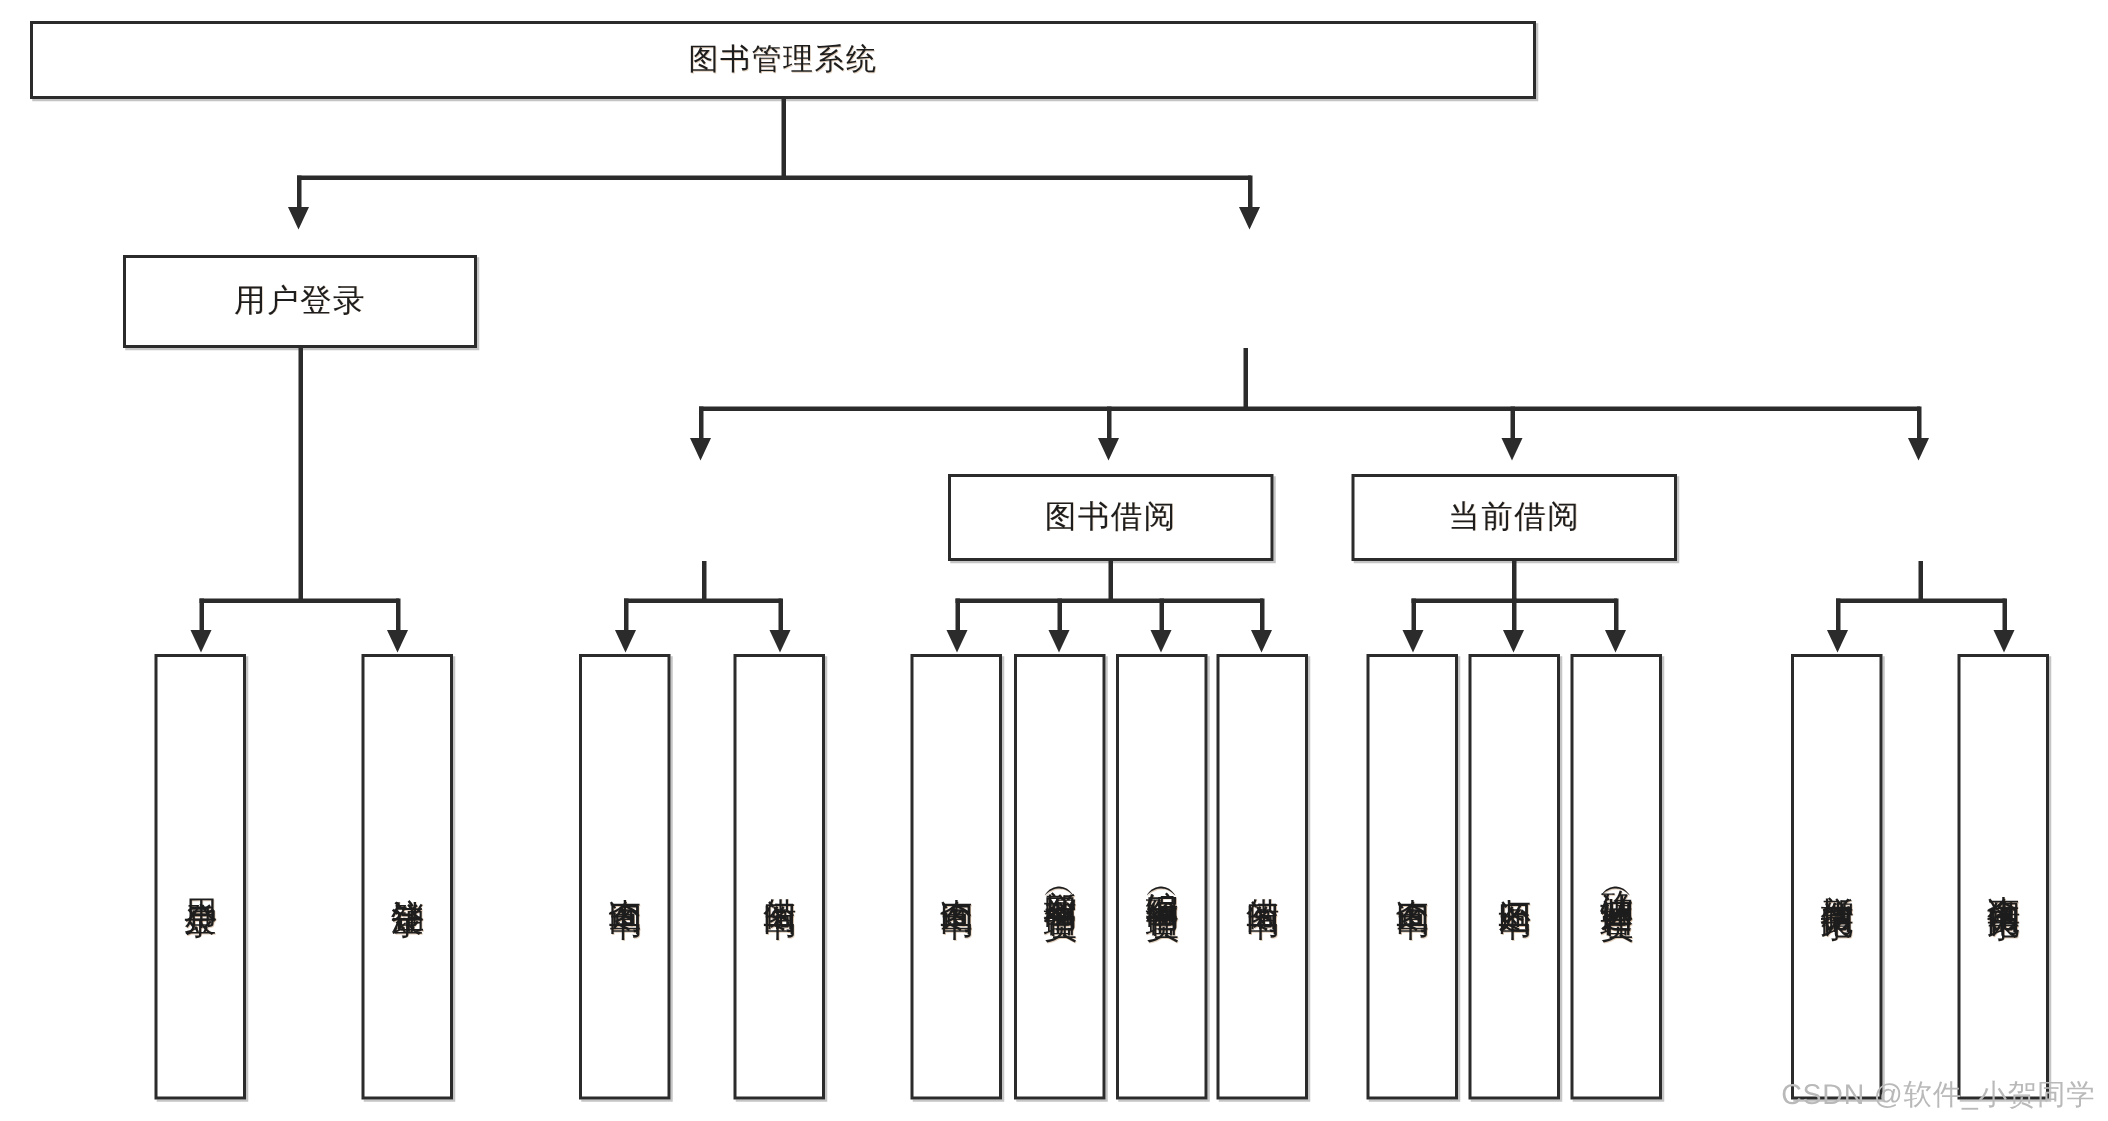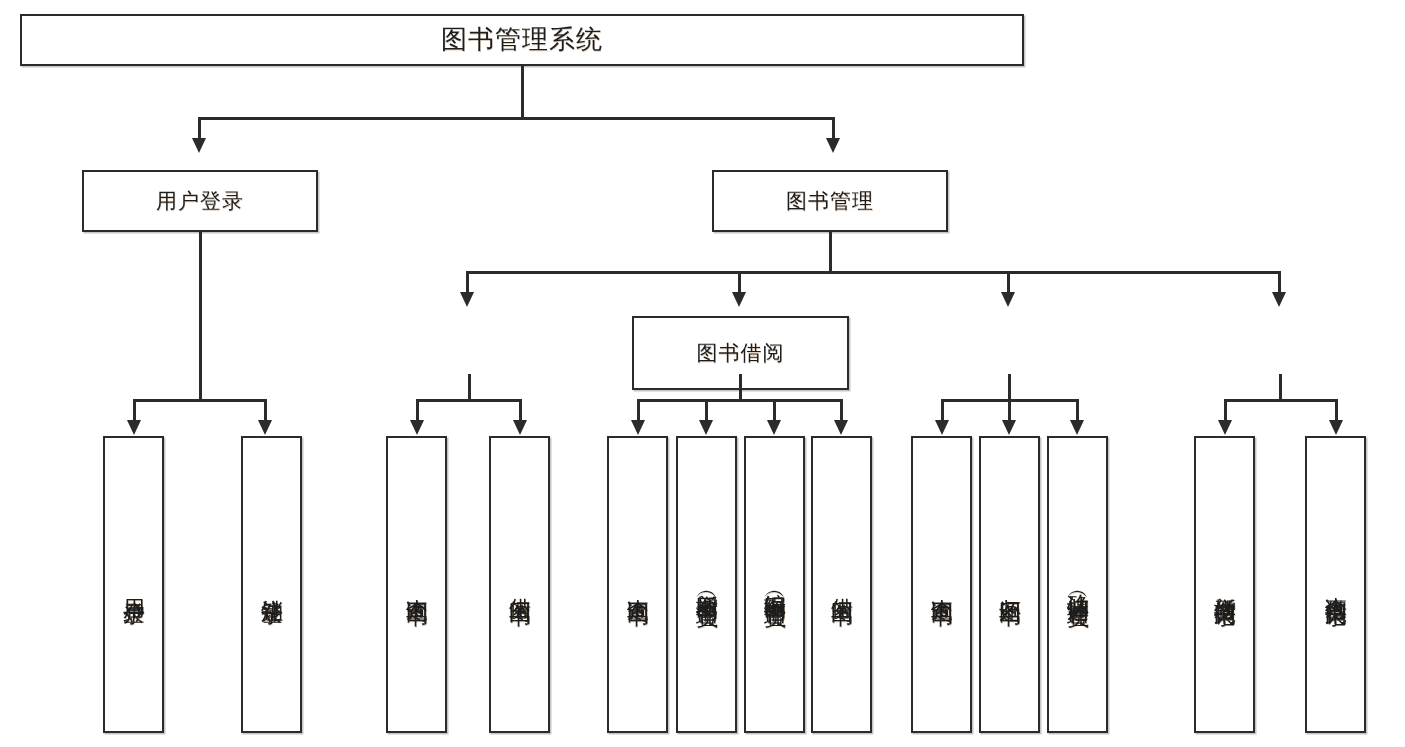--- a/index.html
+++ b/index.html
@@ -27,21 +27,21 @@
   }
   .node .label{
     font-size:21px;
     line-height:1.15;
     letter-spacing:1px;
     color:#1d1d1d;
     white-space:nowrap;
     text-shadow:0.5px 0.5px 0 rgba(190,150,110,.45);
   }
   
-  .node.root .label{font-size:26px;}
+  .node.root .label{font-size:20px;}
   
   .node.vert{
     align-items:center;
     justify-content:center;
     padding:6px 0;
   }
   .node.vert .label{
     writing-mode:vertical-rl;
     text-orientation:upright;
     white-space:normal;
@@ -89,44 +89,44 @@
   <div class="ln h" style="left:198px;top:117px;width:636px;"></div>
   <div class="ln v" style="left:198px;top:117px;height:22px;"></div>
   <div class="ln v" style="left:832px;top:117px;height:22px;"></div>
   <div class="arrow" style="left:192px;top:138px;"></div>
   <div class="arrow" style="left:826px;top:138px;"></div>
 
   <div class="node" style="left:82px;top:170px;width:236px;height:62px;">
     <span class="label">用户登录</span>
   </div>
 
-  <div class="node" style="left:712px;top:170px;width:236px;height:62px;">
-    <span class="label">图书管理</span>
-  </div>
 
   <div class="ln v" style="left:199px;top:232px;height:168px;"></div>
   <div class="ln h" style="left:133px;top:399px;width:133px;"></div>
   <div class="ln v" style="left:133px;top:399px;height:22px;"></div>
   <div class="ln v" style="left:264px;top:399px;height:22px;"></div>
   <div class="arrow" style="left:127px;top:420px;"></div>
   <div class="arrow" style="left:258px;top:420px;"></div>
 
   <div class="ln v" style="left:829px;top:232px;height:40px;"></div>
   <div class="ln h" style="left:466px;top:271px;width:814px;"></div>
   <div class="ln v" style="left:466px;top:271px;height:22px;"></div>
   <div class="ln v" style="left:738px;top:271px;height:22px;"></div>
   <div class="ln v" style="left:1007px;top:271px;height:22px;"></div>
   <div class="ln v" style="left:1278px;top:271px;height:22px;"></div>
   <div class="arrow" style="left:460px;top:292px;"></div>
   <div class="arrow" style="left:732px;top:292px;"></div>
   <div class="arrow" style="left:1001px;top:292px;"></div>
   <div class="arrow" style="left:1272px;top:292px;"></div>
 
-  <div class="node" style="left:632px;top:316px;width:217px;height:74px;">
+  <div class="node" style="left:632px;top:316px;width:217px;height:58px;">
     <span class="label">图书借阅</span>
+  </div>
+  <div class="node" style="left:901px;top:316px;width:217px;height:58px;">
+    <span class="label">当前借阅</span>
   </div>
 
   <div class="ln v" style="left:468px;top:374px;height:26px;"></div>
   <div class="ln h" style="left:416px;top:399px;width:105px;"></div>
   <div class="ln v" style="left:416px;top:399px;height:22px;"></div>
   <div class="ln v" style="left:519px;top:399px;height:22px;"></div>
   <div class="arrow" style="left:410px;top:420px;"></div>
   <div class="arrow" style="left:513px;top:420px;"></div>
 
   <div class="ln v" style="left:739px;top:374px;height:26px;"></div>
@@ -193,14 +193,15 @@
     <span class="label">确认归还（管理员）</span>
   </div>
 
   <div class="node vert" style="left:1194px;top:436px;width:61px;height:297px;">
     <span class="label">新增借阅记录</span>
   </div>
   <div class="node vert" style="left:1305px;top:436px;width:61px;height:297px;">
     <span class="label">查询借阅记录</span>
   </div>
 
+  <div id="watermark">CSDN @软件_小贺同学</div>
 
 </div>
 
 </body></html>

